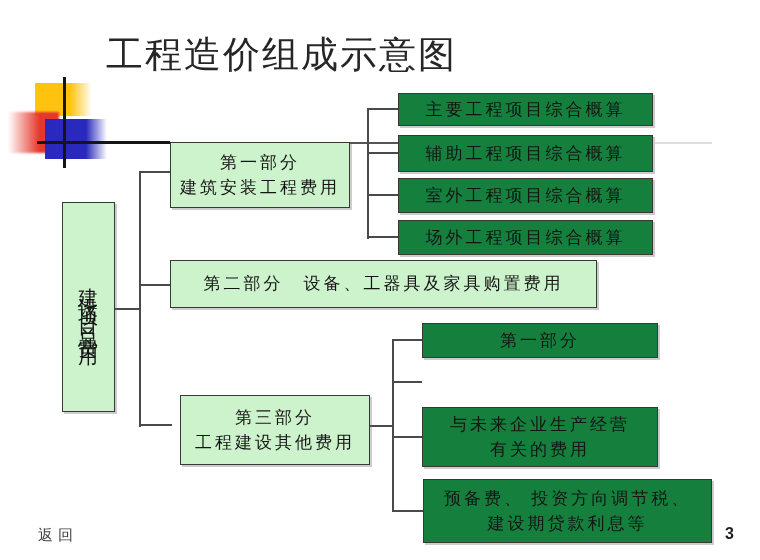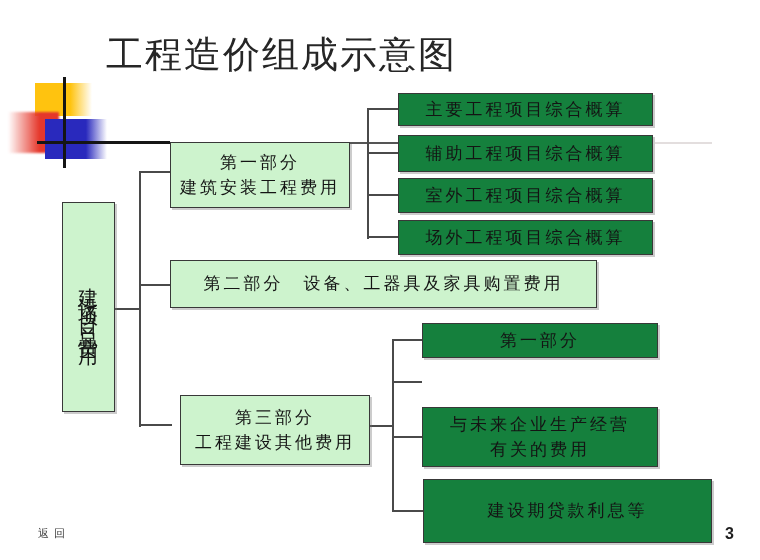--- a/index.html
+++ b/index.html
@@ -19,21 +19,21 @@
   }
   .green{background:#cdf3cd;border:1.5px solid #383838;box-shadow:2px 2px 0 rgba(110,110,110,.35);}
   .cyan{background:#15803d;border:1.5px solid #383838;box-shadow:2px 2px 0 rgba(110,110,110,.35);}
   .root-box{
     writing-mode:vertical-rl;text-orientation:upright;
     font-size:20px;letter-spacing:10px;line-height:1;
   }
   .line{position:absolute;background:#4a4a4a;}
   .dec{position:absolute;}
   .footer-link{
-    position:absolute;left:38px;top:526px;font-size:11px;letter-spacing:5px;
+    position:absolute;left:38px;top:526px;font-size:15px;letter-spacing:5px;
     color:#3f3f3f;cursor:pointer;
   }
   .page-num{
     position:absolute;left:725px;top:525px;font-family:"Liberation Sans",sans-serif;
     font-weight:bold;font-size:16px;color:#1f1f1f;
   }
 </style>
 </head>
 <body>
 
@@ -86,19 +86,20 @@
   <div class="box cyan" style="left:398px;top:135px;width:255px;height:37px;">辅助工程项目综合概算</div>
   <div class="box cyan" style="left:398px;top:178px;width:255px;height:35px;">室外工程项目综合概算</div>
   <div class="box cyan" style="left:398px;top:220px;width:255px;height:35px;">场外工程项目综合概算</div>
 
   <div class="box cyan" style="left:422px;top:323px;width:236px;height:35px;">第一部分</div>
   <div class="box cyan" style="left:422px;top:407px;width:236px;height:60px;">
     <div>与未来企业生产经营</div>
     <div>有关的费用</div>
   </div>
   <div class="box cyan" style="left:423px;top:479px;width:289px;height:64px;">
+    <div>预备费、 投资方向调节税、</div>
     <div>建设期贷款利息等</div>
   </div>
 
   <div class="footer-link">返回</div>
   <div class="page-num">3</div>
 
 </div>
 
 </body></html>

